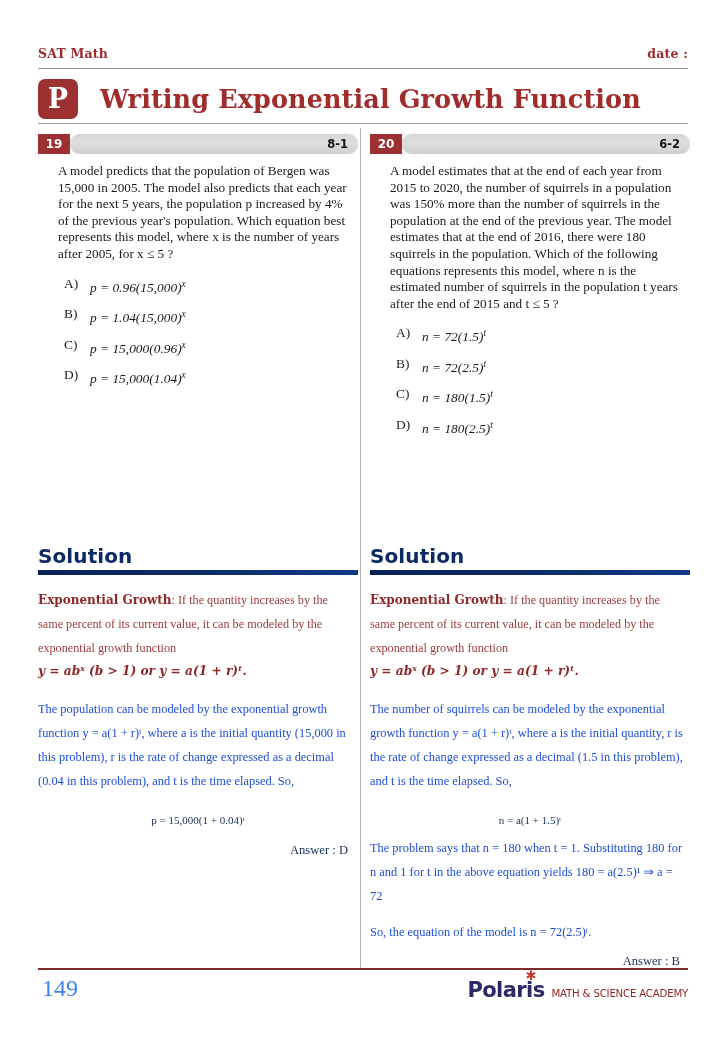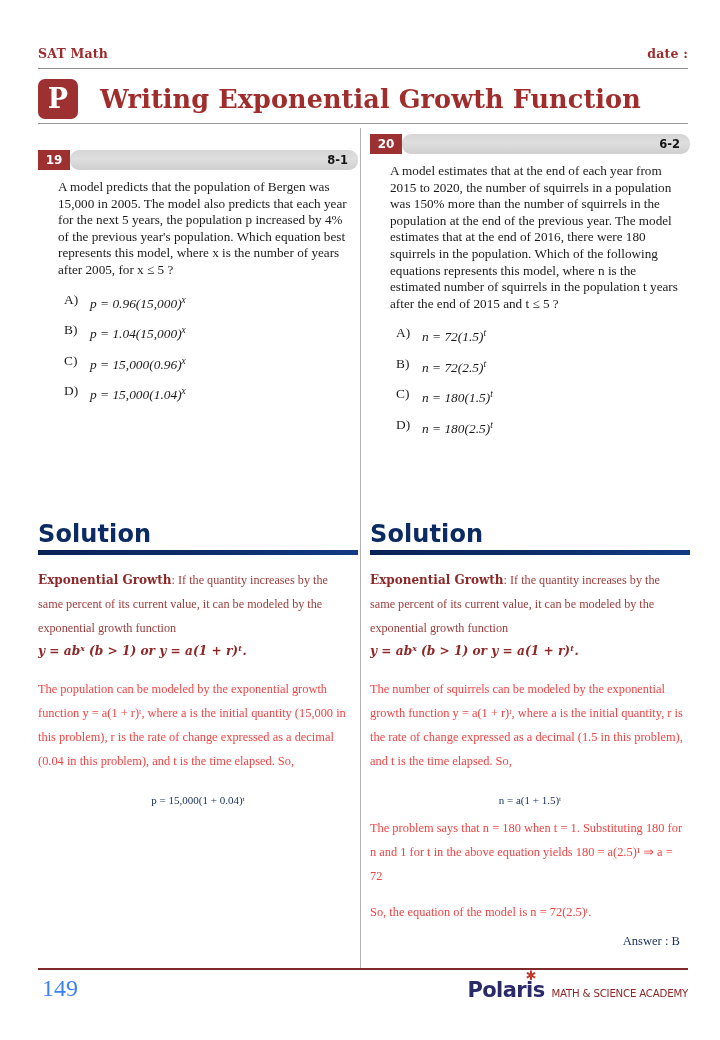--- a/index.html
+++ b/index.html
@@ -83,21 +83,21 @@
   
   .vdiv {
     position: absolute;
     left: 360px; top: 128px;
     width: 1px; height: 840px;
     background: #b3b3b3;
   }
 
   
   .col { position: absolute; top: 134px; width: 320px; }
-  .col-left  { left: 38px; margin-top: 16px; }
+  .col-left  { left: 38px; }
   .col-right { left: 370px; }
 
   
   .qband {
     position: relative;
     height: 20px;
     display: flex;
     align-items: stretch;
   }
   .qnum {
@@ -146,24 +146,25 @@
   i.v { font-style: italic; }
   sup.ex { font-size: 9.4px; font-style: italic; vertical-align: super; }
 
   
   .solwrap { position: absolute; top: 520px; width: 320px; }
   .sol-left  { left: 38px; }
   .sol-right { left: 370px; }
   .sol-h {
     font-family: "DejaVu Sans", sans-serif;
     font-weight: bold;
-    font-size: 24px;
+    font-size: 20px;
     color: #0d2b63;
     letter-spacing: .1px;
     padding-bottom: 2px;
+    margin-top: 24px;
   }
   .sol-bar {
     width: 320px; height: 5px;
     background: linear-gradient(to right, #0a2255 0%, #0d2f6e 60%, #123a86 100%);
     margin-bottom: 14px;
   }
 
   
   .defpar {
     font-family: "Liberation Serif", serif;
@@ -181,21 +182,21 @@
   .defpar .mth {
     font-family: "DejaVu Serif", serif;
     font-weight: bold;
     font-style: italic;
     color: #8e2727;
   }
   .bodypar {
     font-family: "Liberation Serif", serif;
     font-size: 12.4px;
     line-height: 23.8px;
-    color: #ef4444;
+    color: #1d4ed8;
     width: 316px;
     margin-top: 14px;
   }
   .eqline {
     font-family: "Liberation Serif", serif;
     font-size: 11px;
     color: #1d3461;
     text-align: center;
     margin-top: 16px;
     line-height: 23.8px;
@@ -325,20 +326,21 @@
 
   <div class="solwrap sol-left">
     <div class="sol-h">Solution</div>
     <div class="sol-bar"></div>
     <div class="defpar">
       <b class="term">Exponential Growth</b><span>: If the quantity increases by the same percent of its current value, it can be modeled by the exponential growth function</span><br>
       <span class="mth">y = abˣ (b &gt; 1) or y = a(1 + r)ᵗ.</span>
     </div>
     <div class="bodypar">The population can be modeled by the exponential growth function y = a(1 + r)ᵗ, where a is the initial quantity (15,000 in this problem), r is the rate of change expressed as a decimal (0.04 in this problem), and t is the time elapsed. So,</div>
     <div class="eqline">p = 15,000(1 + 0.04)ᵗ</div>
+    <div class="answer">Answer : D</div>
   </div>
 
   <div class="solwrap sol-right">
     <div class="sol-h">Solution</div>
     <div class="sol-bar"></div>
     <div class="defpar">
       <b class="term">Exponential Growth</b><span>: If the quantity increases by the same percent of its current value, it can be modeled by the exponential growth function</span><br>
       <span class="mth">y = abˣ (b &gt; 1) or y = a(1 + r)ᵗ.</span>
     </div>
     <div class="bodypar">The number of squirrels can be modeled by the exponential growth function y = a(1 + r)ᵗ, where a is the initial quantity, r is the rate of change expressed as a decimal (1.5 in this problem), and t is the time elapsed. So,</div>

